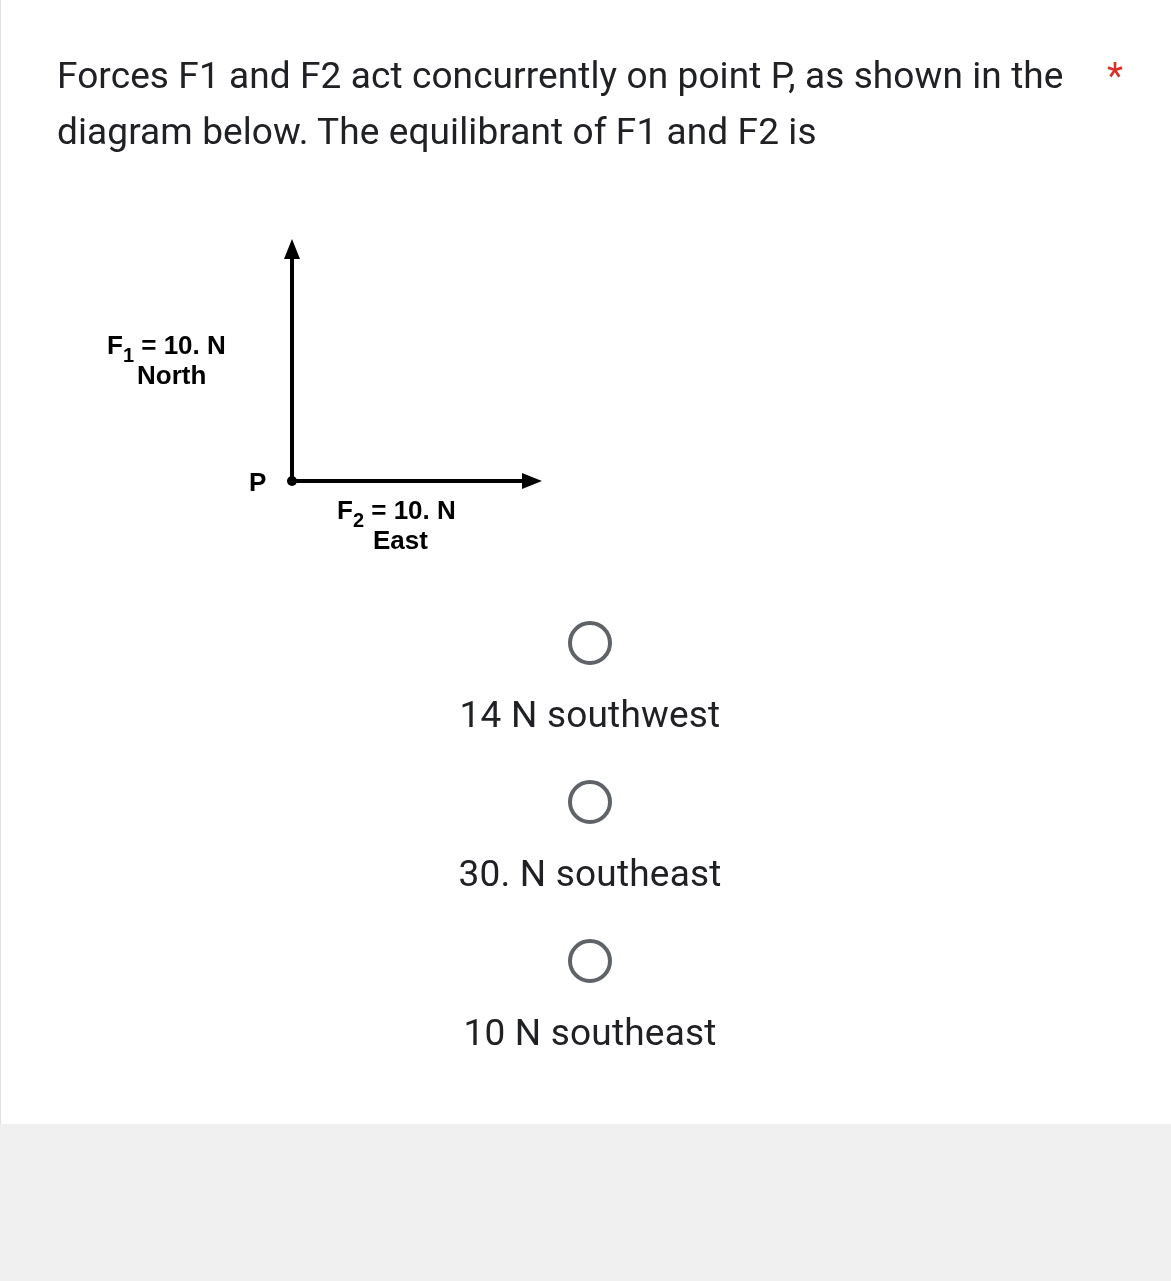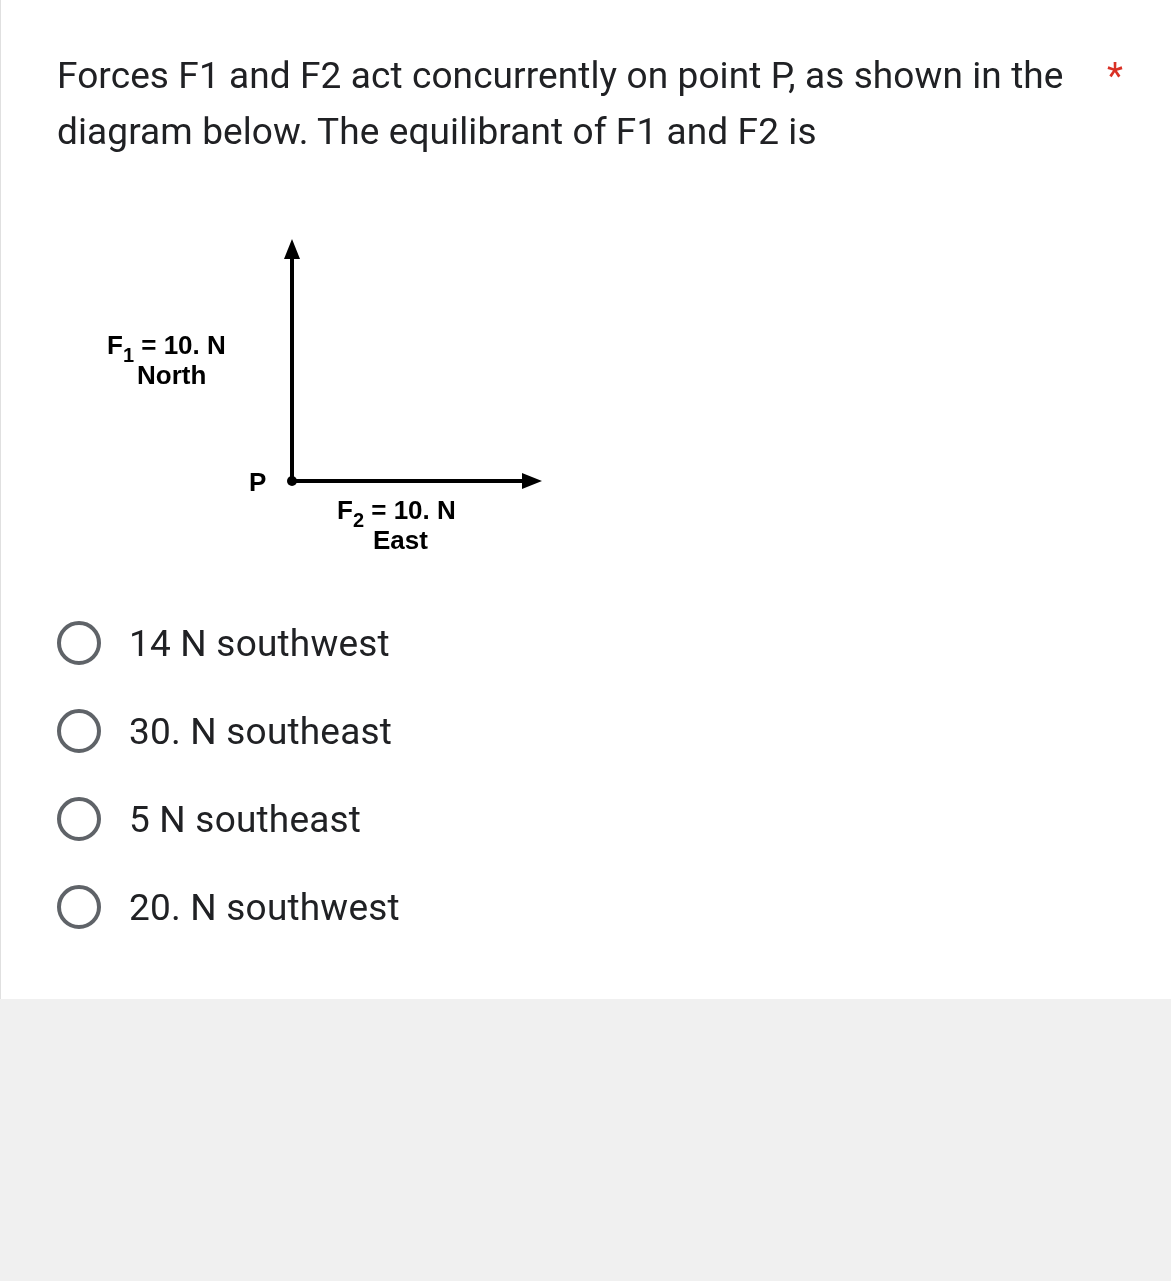--- a/index.html
+++ b/index.html
@@ -40,20 +40,21 @@
     .diagram svg { display: block; }
     .options {
       margin-top: 30px;
     }
     .option {
       display: flex;
       align-items: center;
       gap: 28px;
       padding: 22px 0;
       cursor: pointer;
+      flex-direction: column;
     }
     .radio {
       width: 44px;
       height: 44px;
       border: 4.5px solid #5f6368;
       border-radius: 50%;
       flex-shrink: 0;
     }
     .option-label {
       font-size: 37px;
@@ -107,21 +108,17 @@
     <div class="option">
       <div class="radio"></div>
       <div class="option-label">14 N southwest</div>
     </div>
     <div class="option">
       <div class="radio"></div>
       <div class="option-label">30. N southeast</div>
     </div>
     <div class="option">
       <div class="radio"></div>
-      <div class="option-label">5 N southeast</div>
-    </div>
-    <div class="option">
-      <div class="radio"></div>
-      <div class="option-label">20. N southwest</div>
+      <div class="option-label">10 N southeast</div>
     </div>
   </div>
 
 </div>
 
 </body></html>

